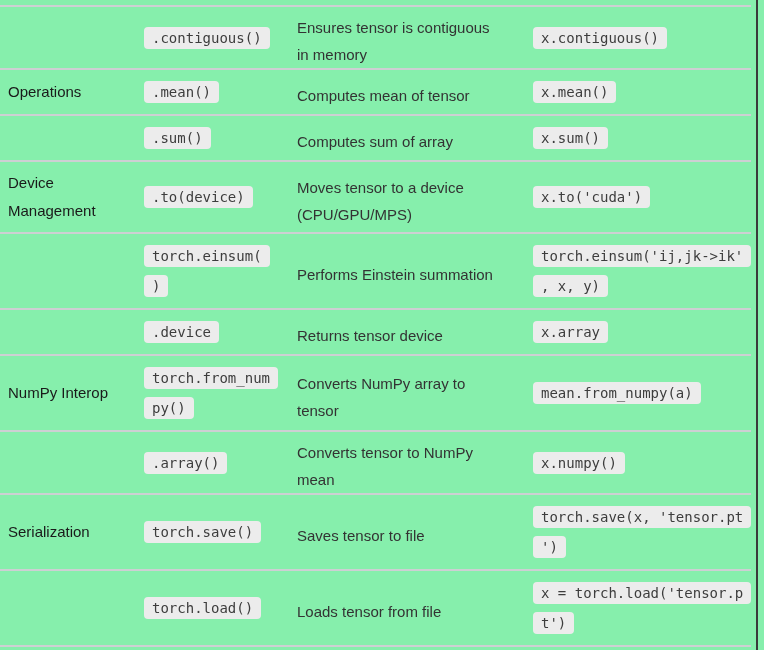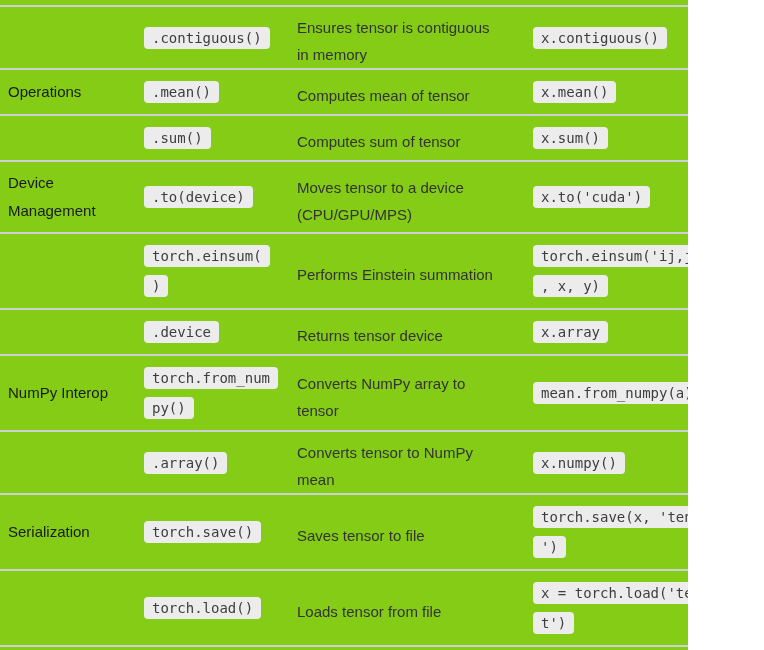--- a/index.html
+++ b/index.html
@@ -1,21 +1,21 @@
 <!DOCTYPE html>
 <html><head>
 <meta charset="utf-8">
 <style>
   html, body { margin: 0; padding: 0; background: #ffffff; }
   .page {
     position: relative;
-    width: 688px;
+    width: 764px;
     height: 650px;
     overflow: hidden;
-    background: #84cc16;
+    background: #86efac;
     font-family: "Liberation Sans", sans-serif;
   }
   table.ref-table {
     border-collapse: collapse;
     table-layout: fixed;
     width: 751px;
     margin: 5px 0 0 0;
   }
   td {
     vertical-align: middle;
@@ -90,21 +90,21 @@
     <tr>
       <td class="cat">Operations</td>
       <td class="method"><code class="chip">.mean()</code></td>
       <td class="desc">Computes mean of tensor</td>
       <td class="example"><code class="chip">x.mean()</code></td>
     </tr>
 
     <tr>
       <td class="cat" style="visibility: hidden;"></td>
       <td class="method"><code class="chip">.sum()</code></td>
-      <td class="desc">Computes sum of tensor</td>
+      <td class="desc">Computes sum of array</td>
       <td class="example"><code class="chip">x.sum()</code></td>
     </tr>
 
     <tr>
       <td class="cat">Device Management</td>
       <td class="method"><code class="chip">.to(device)</code></td>
       <td class="desc">Moves tensor to a device (CPU/GPU/MPS)</td>
       <td class="example"><code class="chip">x.to('cuda')</code></td>
     </tr>
 

